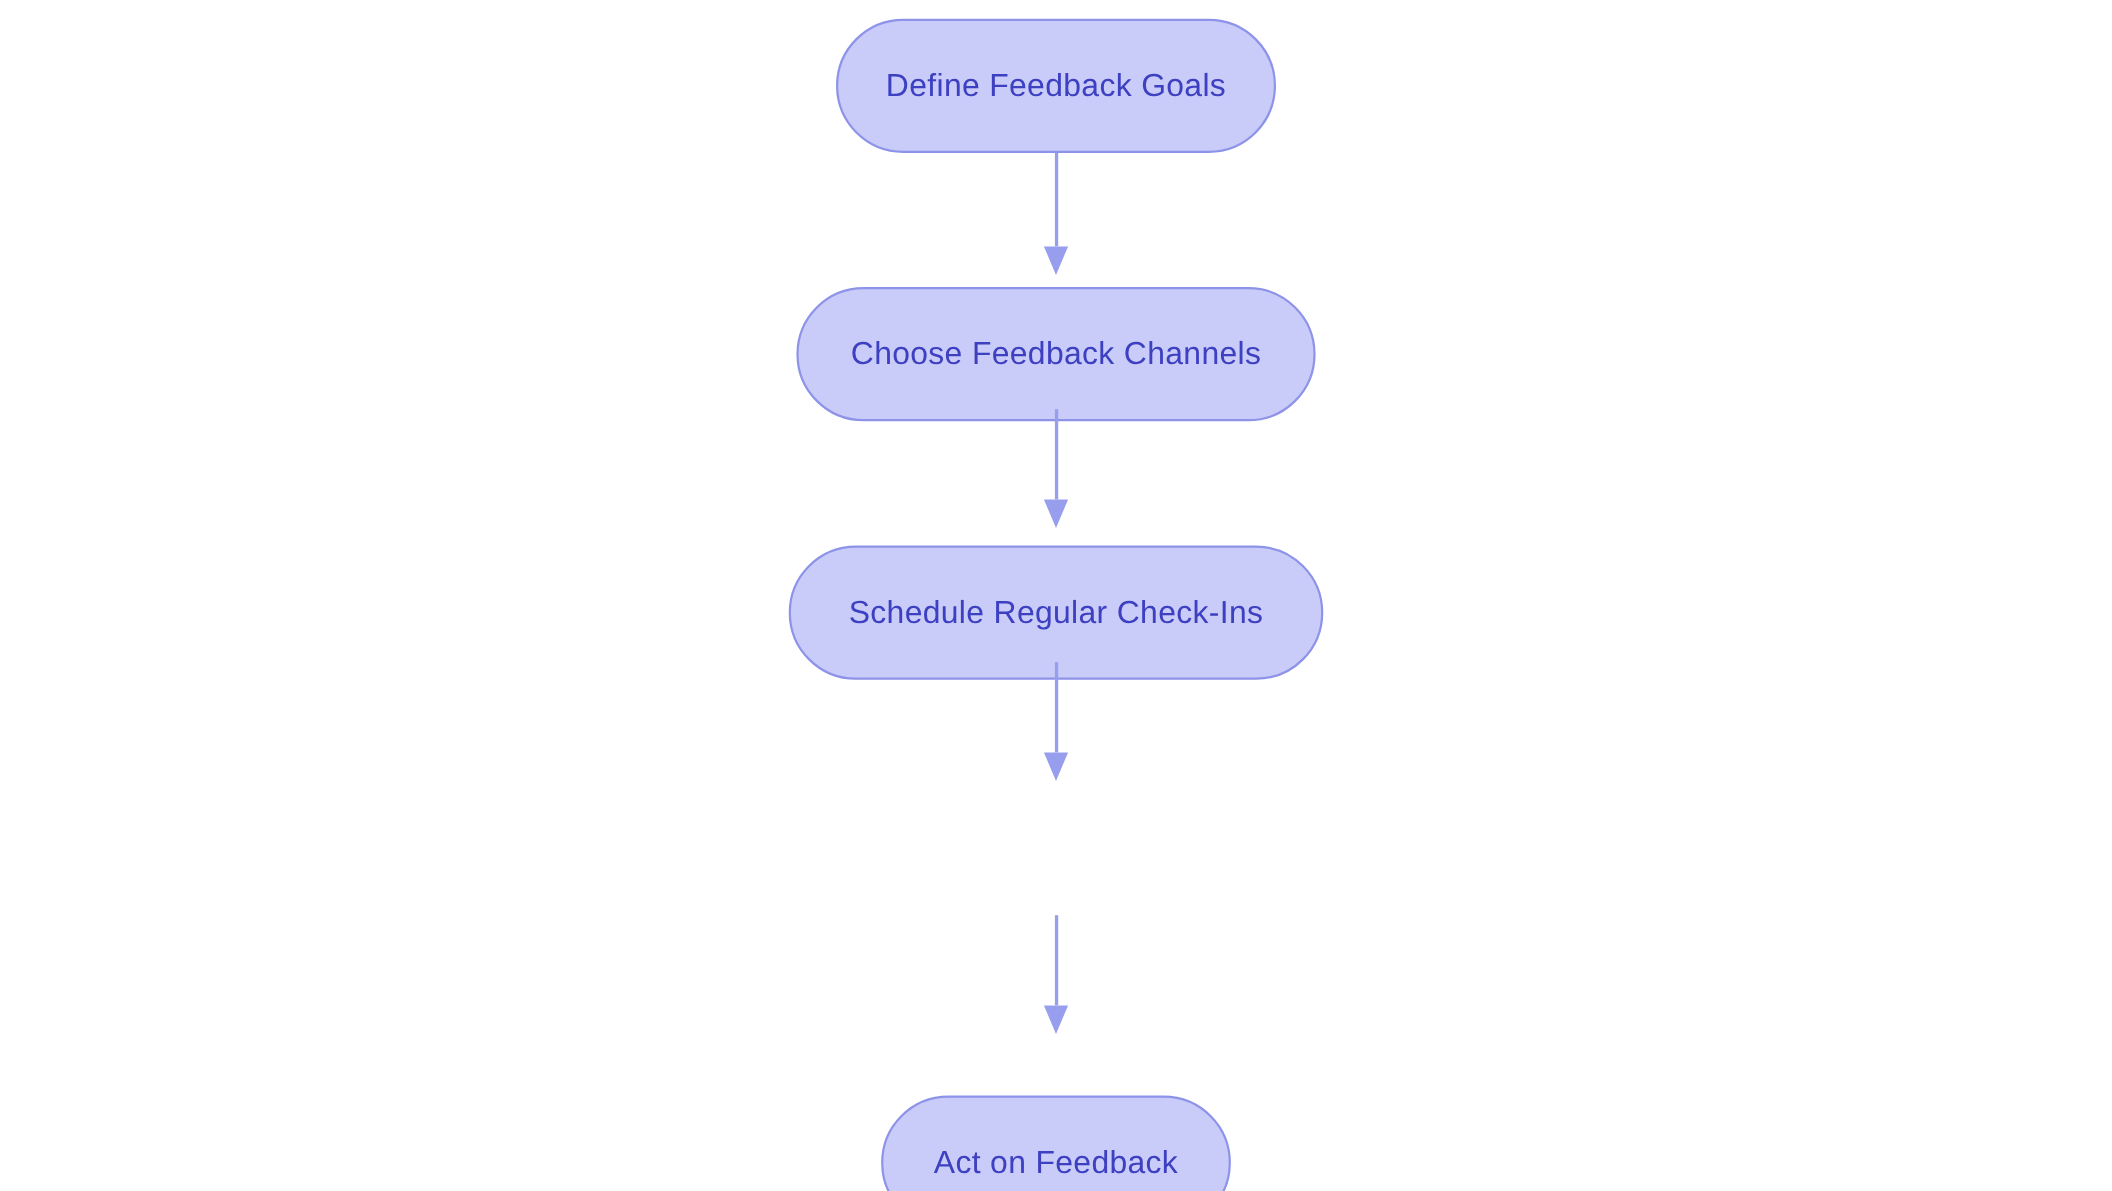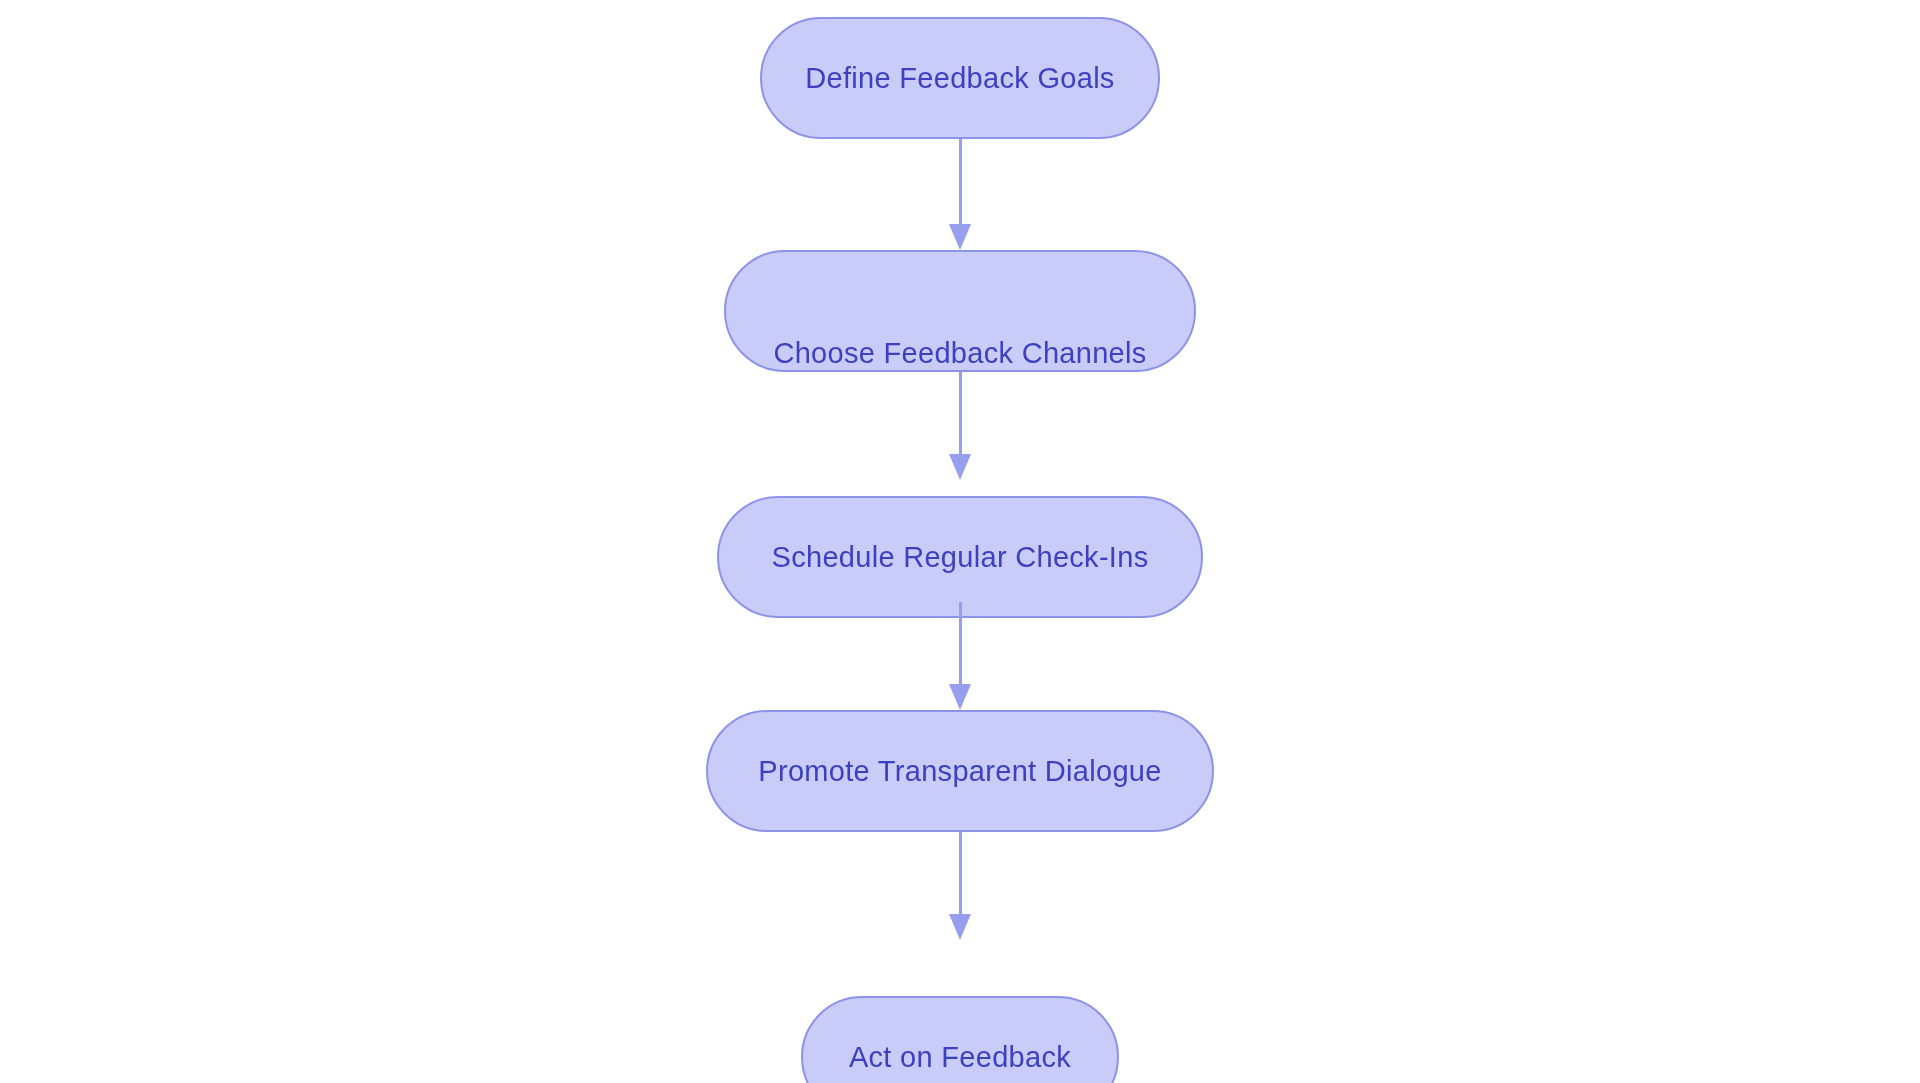--- a/index.html
+++ b/index.html
@@ -30,21 +30,21 @@
     color:var(--node-text);
     display:flex;
     align-items:center;
     justify-content:center;
     font-size:29px;
     letter-spacing:0.3px;
     white-space:nowrap;
     text-align:center;
   }
   .node-1{top:17px;width:400px;}
-  .node-2{top:250px;width:472px;align-items:flex-end;}
+  .node-2{top:261px;width:472px;}
   .node-3{top:496px;width:486px;}
   .node-4{top:710px;width:508px;}
   .node-5{top:996px;width:318px;}
 
   .flow-arrow{
     position:absolute;
     left:50%;
     transform:translateX(-50%);
     display:flex;
     flex-direction:column;
@@ -93,23 +93,20 @@
 
   <div class="flow-node node-3">
     <span>Schedule Regular Check-Ins</span>
   </div>
 
   <div class="flow-arrow arrow-3">
     <div class="arrow-stem"></div>
     <div class="arrow-head"></div>
   </div>
 
-  <div class="flow-node node-4">
-    <span>Promote Transparent Dialogue</span>
-  </div>
 
   <div class="flow-arrow arrow-4">
     <div class="arrow-stem"></div>
     <div class="arrow-head"></div>
   </div>
 
   <div class="flow-node node-5">
     <span>Act on Feedback</span>
   </div>
 

